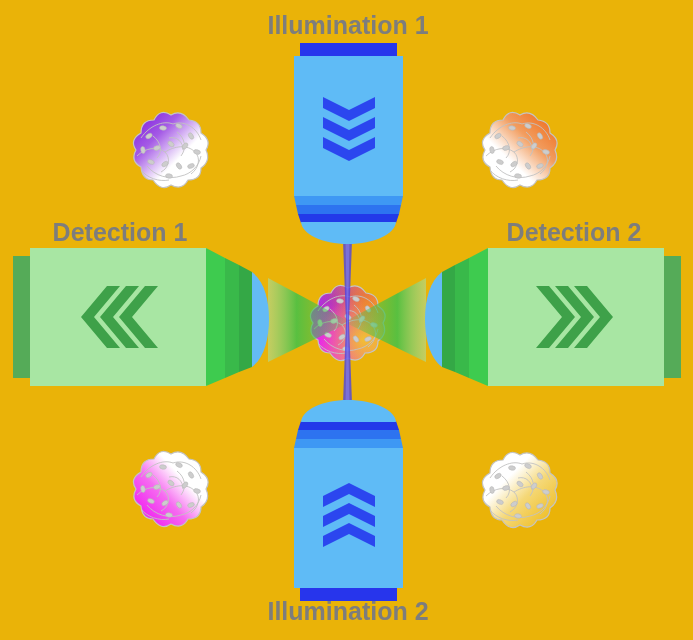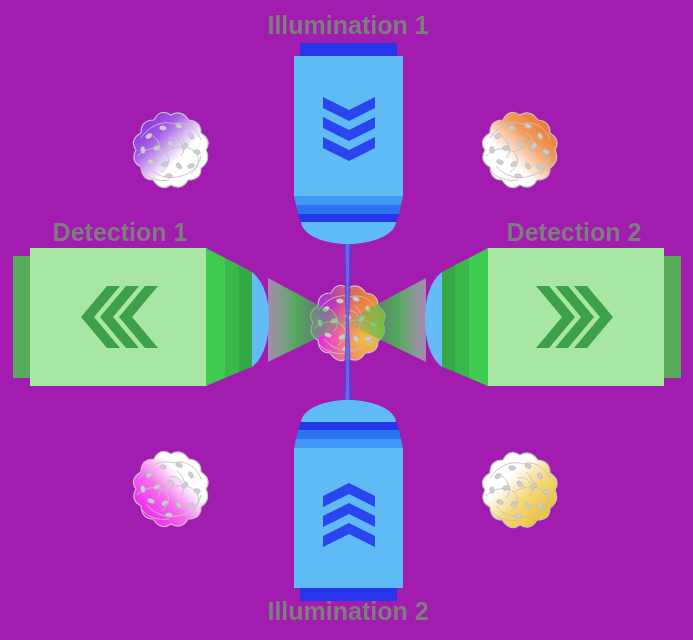--- a/index.html
+++ b/index.html
@@ -1,19 +1,19 @@
 <!DOCTYPE html>
 <html><head>
 <meta charset="utf-8">
 <style>
   html,body{margin:0;padding:0;background:#ffffff;}
   .stage{
     position:relative;
     width:693px;height:640px;
-    background:#a21caf;
+    background:#eab308;
     font-family:"Liberation Sans", sans-serif;
     overflow:hidden;
     text-align:center;
   }
   svg{display:block;}
   text.lbl{
     font-family:"Liberation Sans", sans-serif;
     font-weight:700;
     font-size:25px;
     letter-spacing:0px;

